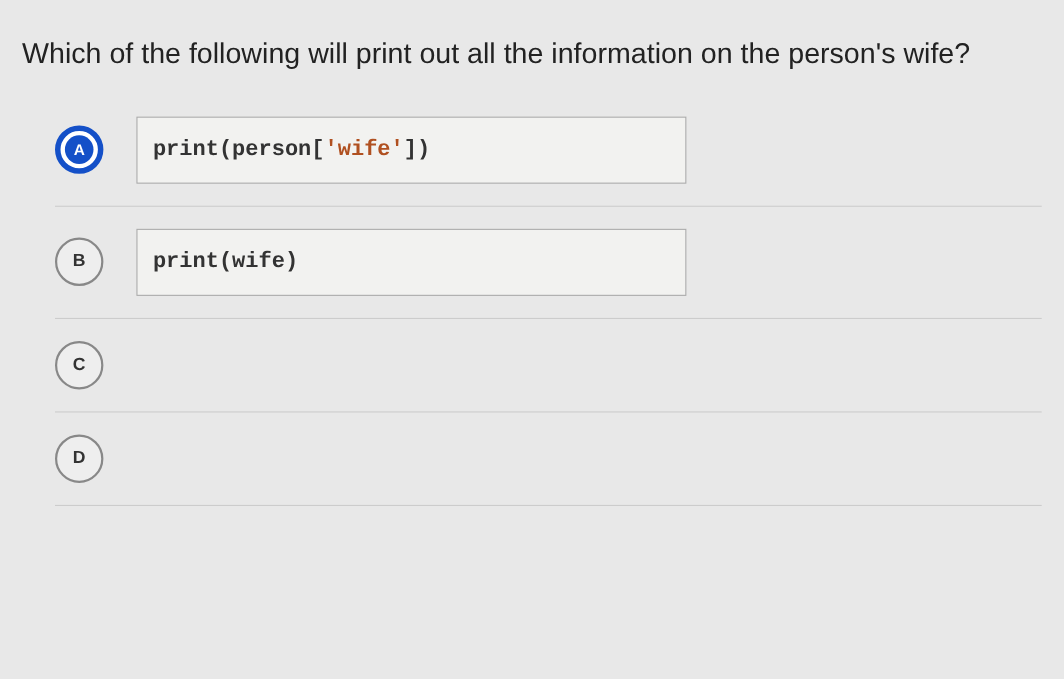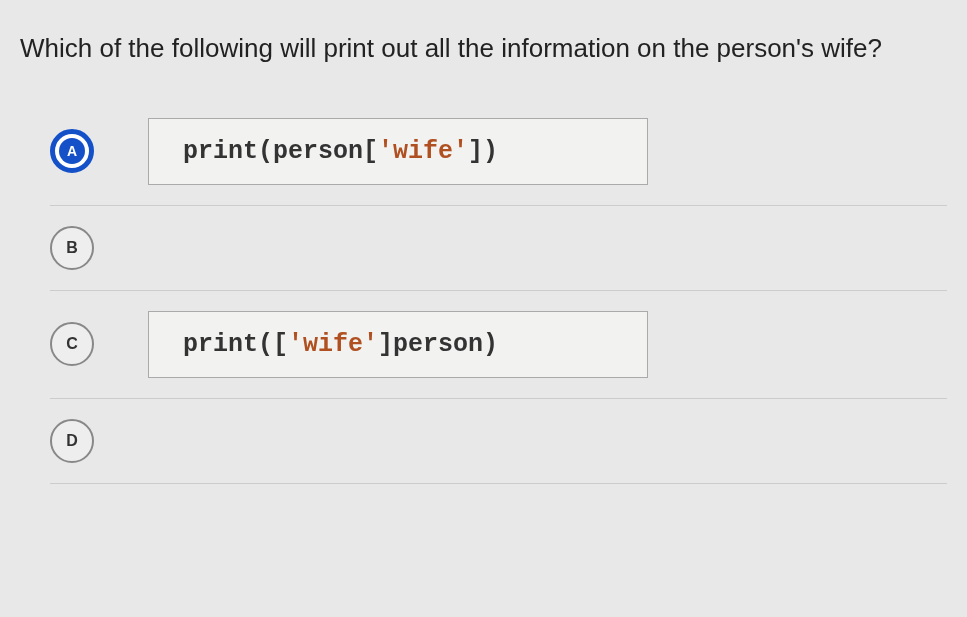--- a/index.html
+++ b/index.html
@@ -18,21 +18,21 @@
     font-weight: bold;
     font-size: 22px;
     color: #222;
     margin-top: -12px;
     margin-bottom: 18px;
     letter-spacing: 0.5px;
   }
   .question {
     font-size: 26px;
     color: #222;
-    margin-bottom: 32px;
+    margin-bottom: 20px;
     line-height: 1.3;
   }
   .options {
     padding-left: 30px;
   }
   .option-row {
     display: flex;
     align-items: center;
     gap: 30px;
     padding: 20px 0;
@@ -75,26 +75,25 @@
     color: #333;
   }
   .radio.selected .letter {
     color: #fff;
     font-size: 14px;
   }
   .code-box {
     flex: 0 0 500px;
     border: 1px solid #aaa;
     background: #f2f2f0;
-    padding: 18px 34px;
+    padding: 18px 14px;
     font-family: "Courier New", monospace;
-    font-size: 25px;
+    font-size: 20px;
     font-weight: bold;
     color: #333;
-    margin-left: 24px;
   }
   .code-box .str { color: #b05020; }
   .code-box .fn { color: #333; }
 </style>
 </head>
 <body>
 
 <div class="page">
   <div class="partial-header" style="visibility:hidden;">[Single Choice Question]</div>
   <div class="question">Which of the following will print out all the information on the person's wife?</div>
@@ -107,27 +106,27 @@
           <span class="letter">A</span>
         </div>
       </div>
       <div class="code-box"><span class="fn">print(person[</span><span class="str">'wife'</span><span class="fn">])</span></div>
     </div>
 
     <div class="option-row">
       <div class="radio unselected">
         <span class="letter">B</span>
       </div>
+      <div class="code-box"><span class="fn">print(wife)</span><span class="str"></span><span class="fn"></span></div>
     </div>
 
     <div class="option-row">
       <div class="radio unselected">
         <span class="letter">C</span>
       </div>
-      <div class="code-box"><span class="fn">print([</span><span class="str">'wife'</span><span class="fn">]person)</span></div>
     </div>
 
     <div class="option-row">
       <div class="radio unselected">
         <span class="letter">D</span>
       </div>
     </div>
 
   </div>
 </div>

